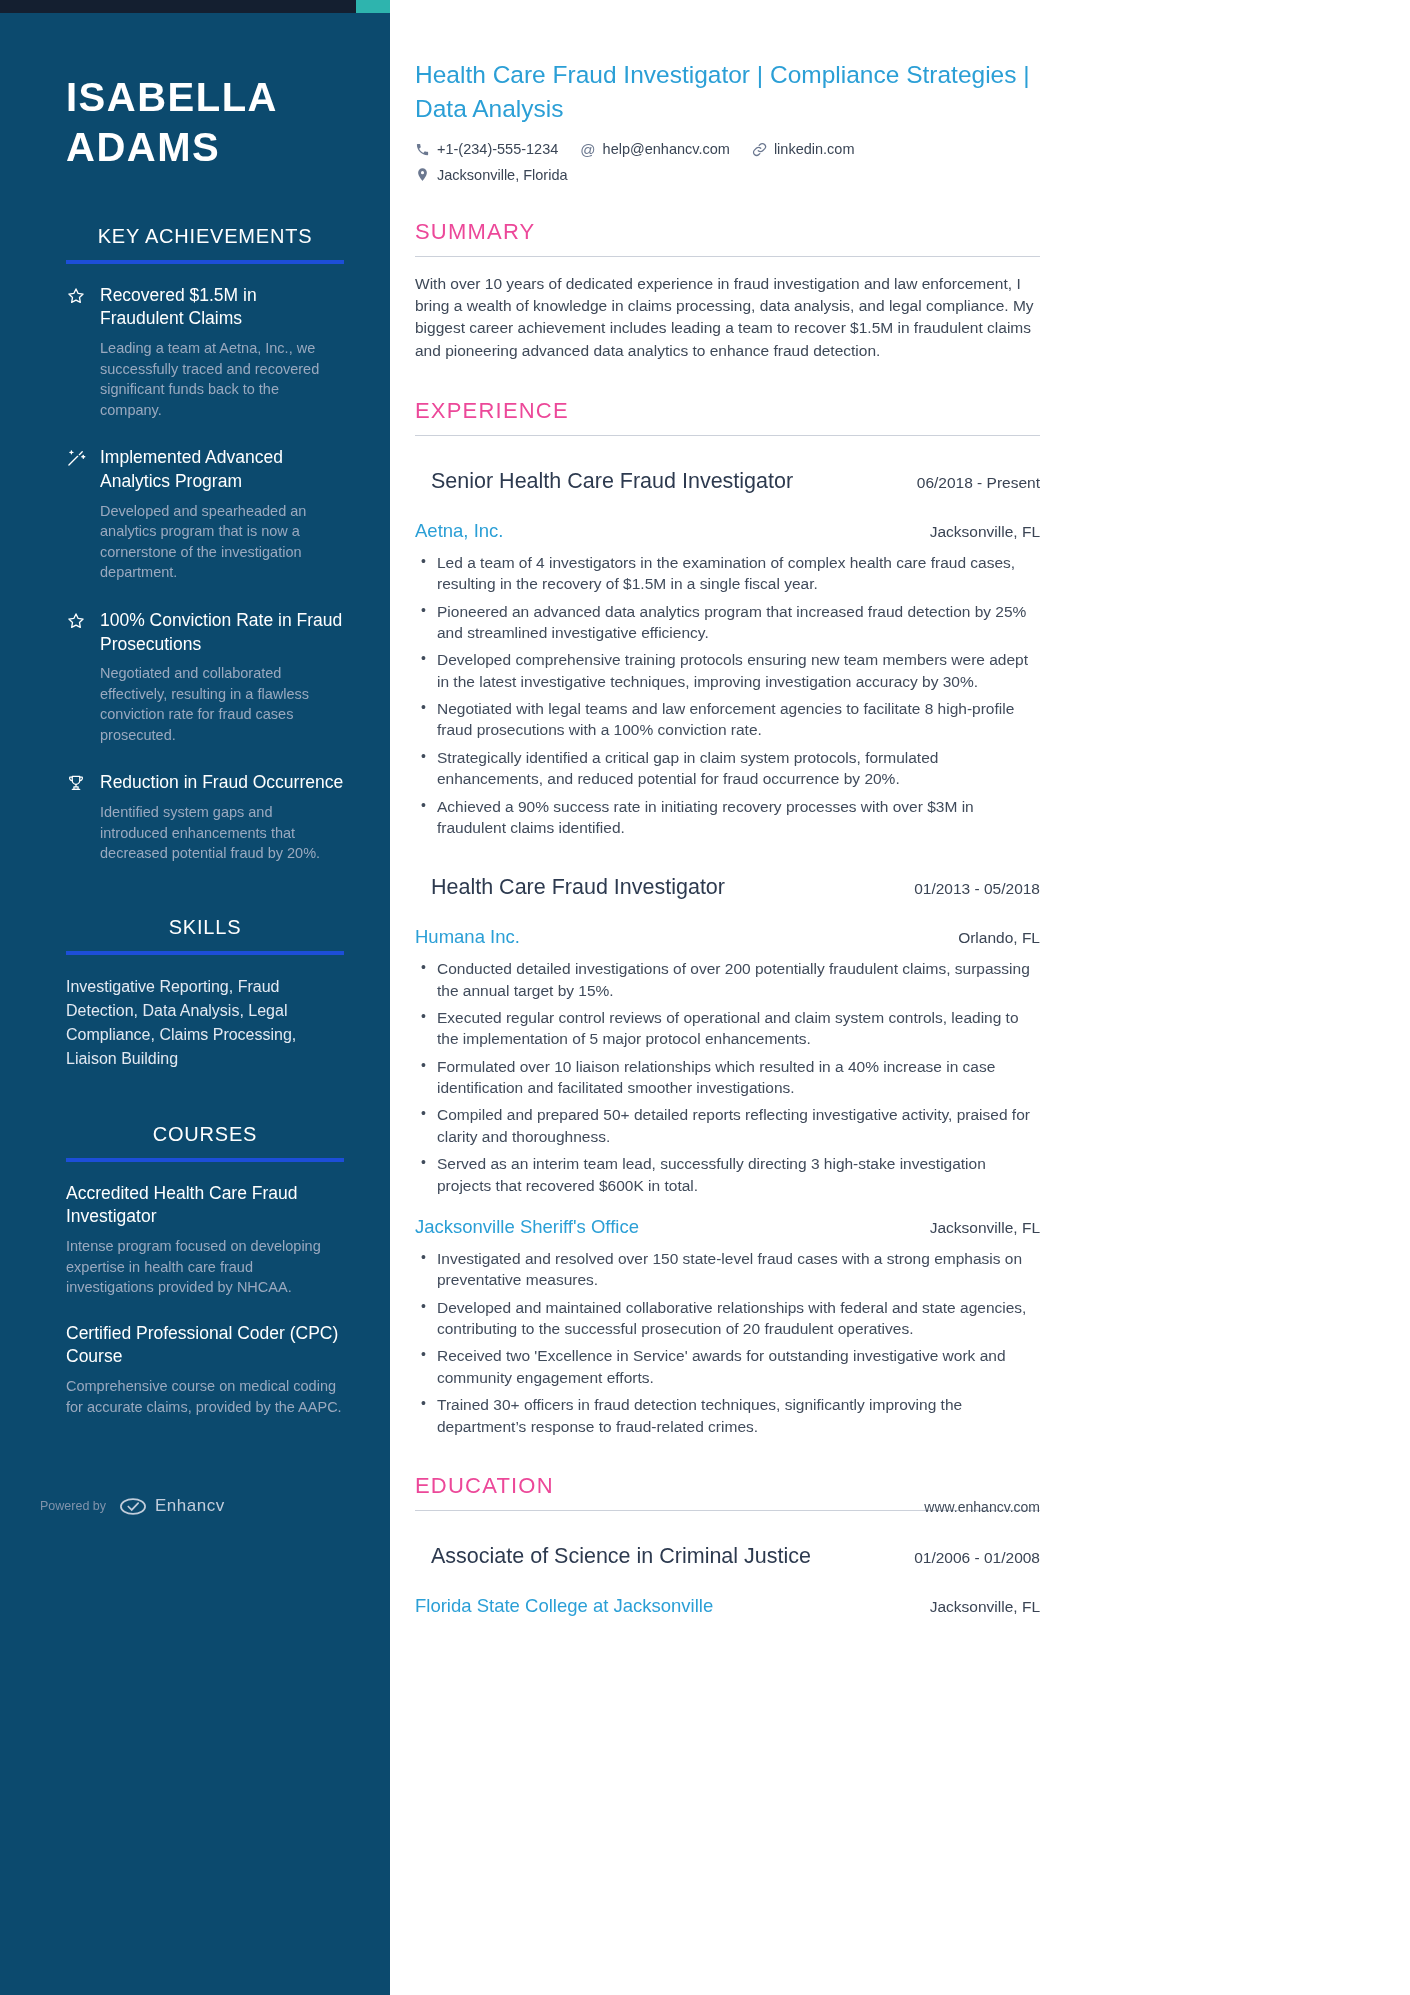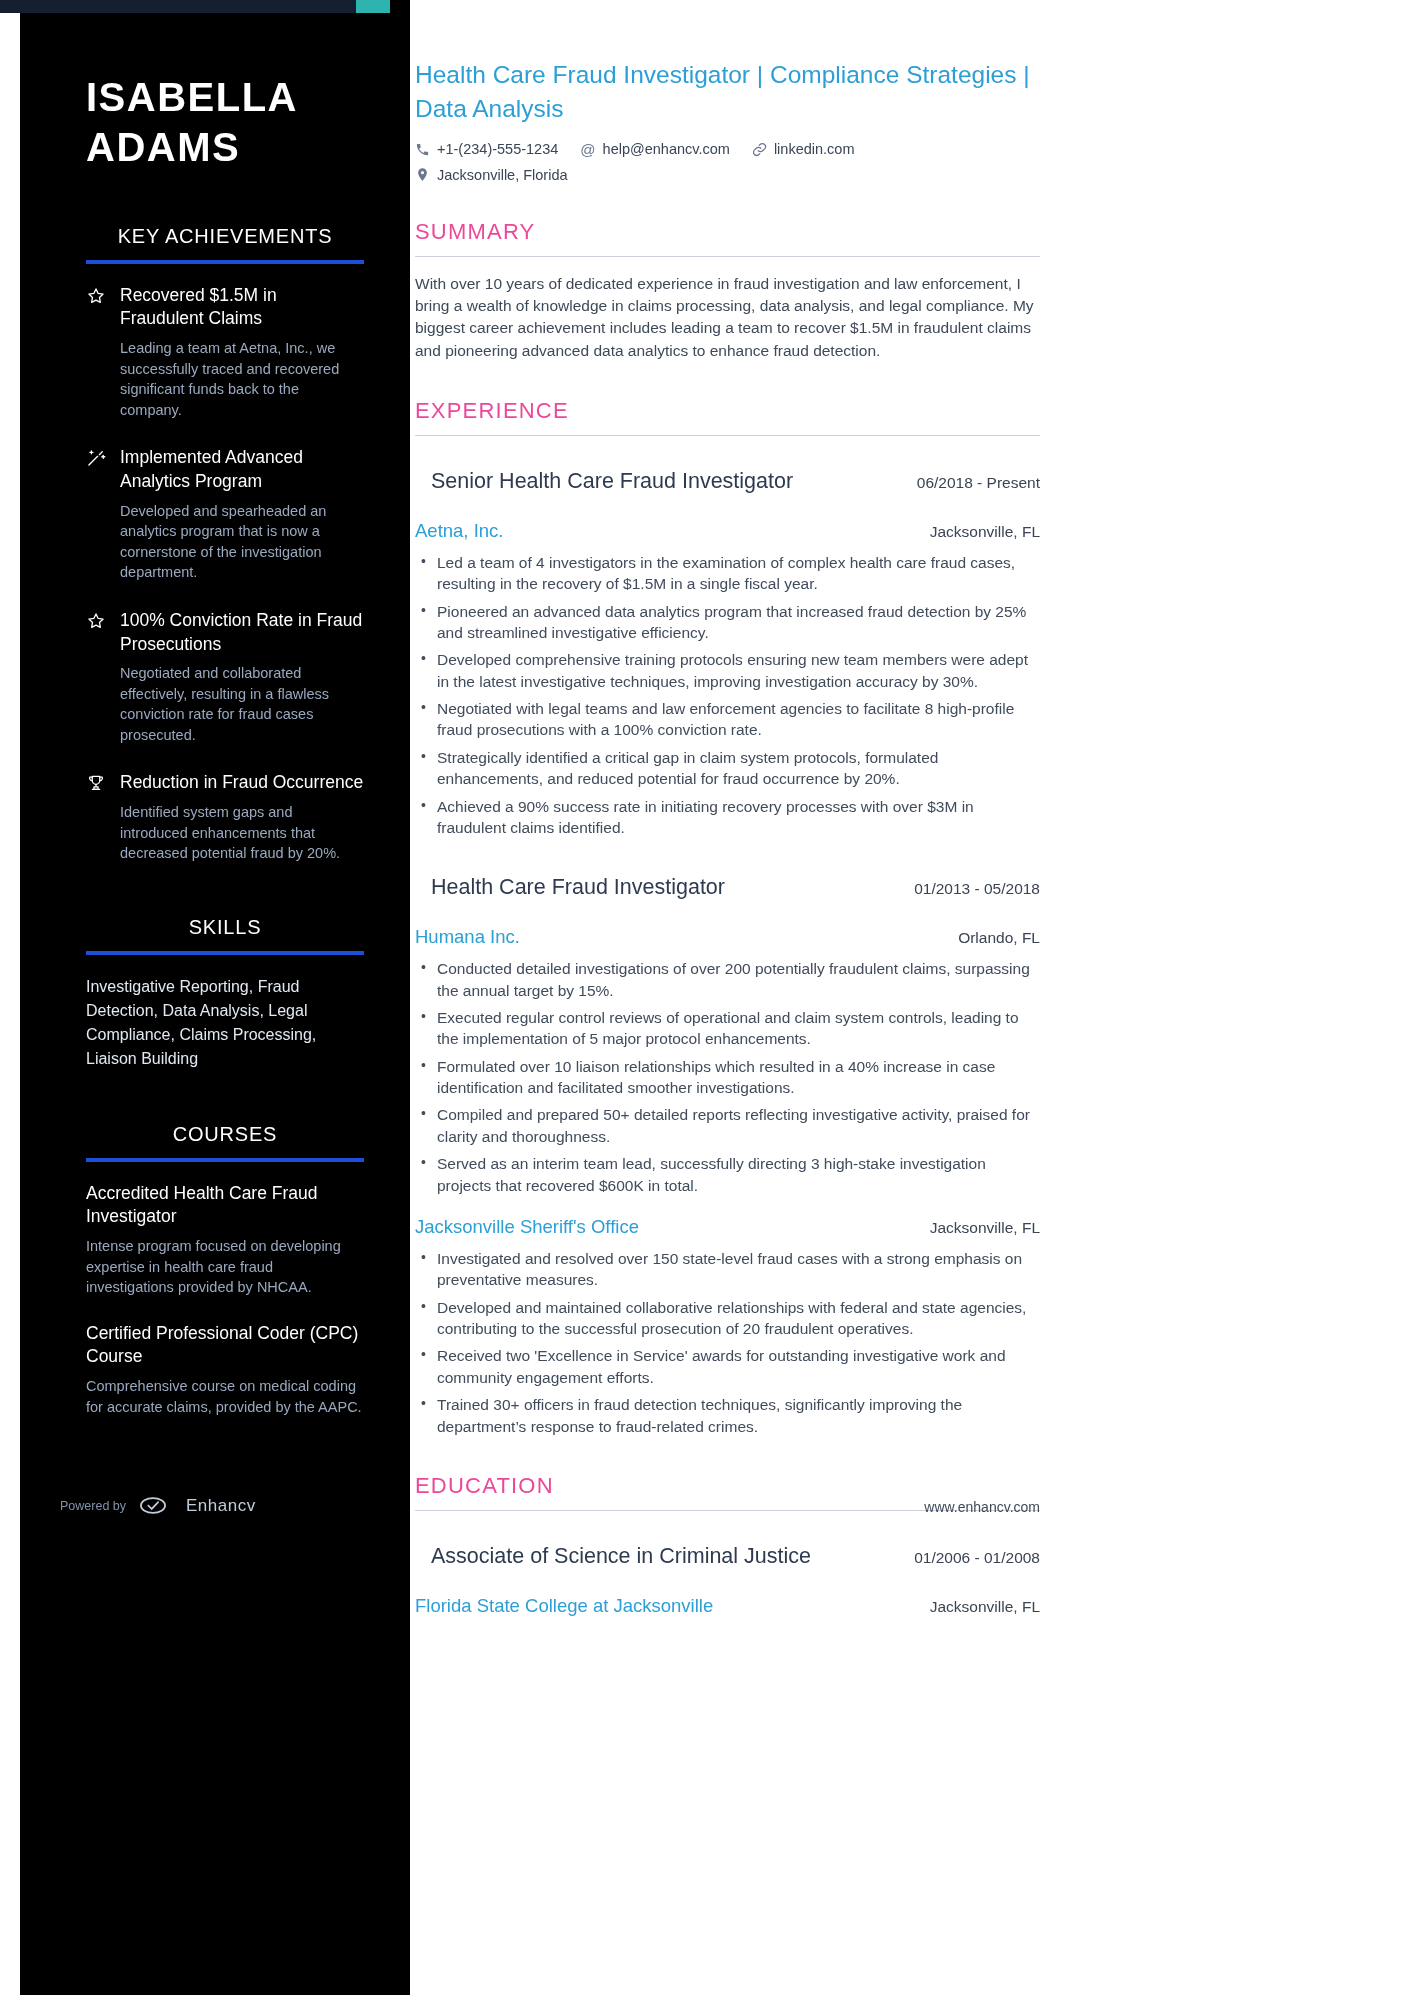--- a/index.html
+++ b/index.html
@@ -12,23 +12,22 @@
   }
   .page { position:relative; width:1410px; height:1995px; background:#ffffff; overflow:hidden; }
 
   
   .topbar { position:absolute; left:0; top:0; width:356px; height:13px; background:#141f30; z-index:3; }
   .topbar-teal { position:absolute; left:356px; top:0; width:34px; height:13px; background:#2eb4ae; z-index:3; }
 
   
   .sidebar {
     position:absolute; left:0; top:0; width:390px; height:1995px;
-    background:#000000; color:#ffffff;
+    background:#0c4a6e; color:#ffffff;
     padding:64px 46px 0 66px;
-    margin-left:20px;
   }
   .name {
     margin:8px 0 0 0;
     font-size:40px; line-height:1.26; font-weight:600;
     letter-spacing:1.5px; color:#ffffff;
   }
   .side-h2 {
     margin:52px 0 20px 0;
     font-size:20px; font-weight:400; letter-spacing:0.8px;
     color:#ffffff; text-transform:uppercase;
@@ -42,21 +41,21 @@
   .skills-text { font-size:16px; line-height:1.5; color:#e3e9f2; margin:0; }
   .course { margin-bottom:24px; }
   .course-title { font-size:17.5px; line-height:1.35; color:#ffffff; }
   .course-desc { font-size:14.5px; line-height:1.42; color:#9aa9bf; margin-top:7px; }
 
   .powered {
     position:absolute; left:40px; top:1496px;
     display:flex; align-items:center; gap:12px;
   }
   .powered-label { font-size:12.5px; color:#8093ab; }
-  .brand-wrap { display:flex; gap:18px; }
+  .brand-wrap { display:flex; align-items:center; gap:7px; }
   .brand-logo svg { display:block; }
   .brand-name { font-size:17px; letter-spacing:0.5px; color:#c2cddb; }
 
   
   .main { position:absolute; left:415px; top:0; width:625px; }
   .head-title {
     margin:58px 0 0 0;
     font-size:24.5px; line-height:1.4; font-weight:500;
     color:#2b9fd6;
   }

